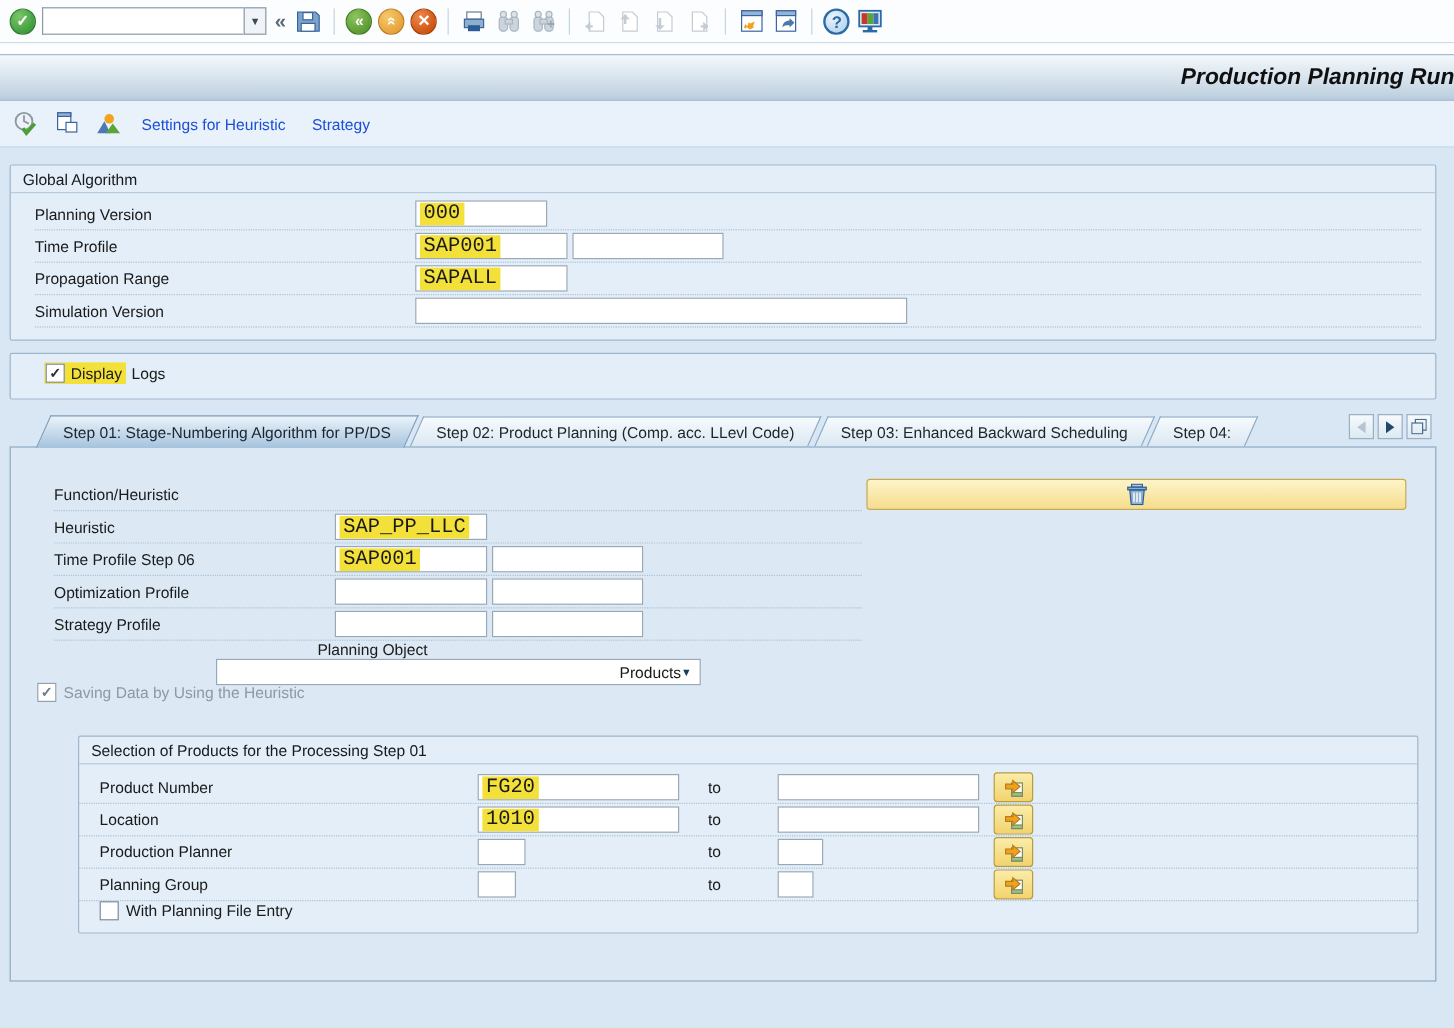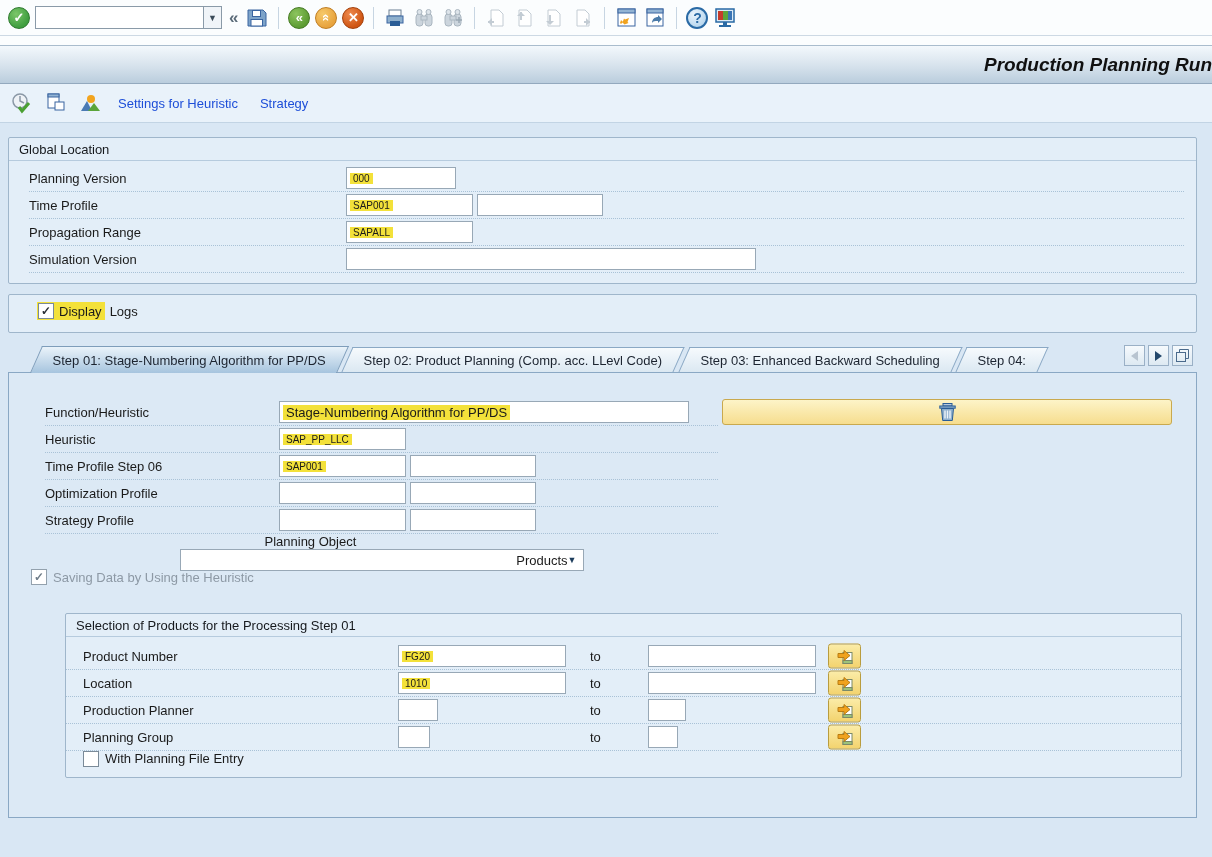--- a/index.html
+++ b/index.html
@@ -2,21 +2,21 @@
 <html><head>
 <meta charset="utf-8">
 <style>
   * { margin:0; padding:0; box-sizing:border-box; }
   html,body { width:1212px; height:857px; }
   body {
     font-family:"Liberation Sans", sans-serif;
     font-size:13px; color:#1a1a1a;
     background:#d9e7f4; overflow:hidden;
   }
-  .mono { font-family:Liberation Sans, sans-serif; font-size:10px; }
+  .mono { font-family:Liberation Mono, monospace; font-size:17px; }
 
   
   .std-toolbar {
     height:36px; background:#fbfdfe; border-bottom:1px solid #cdd9e4;
     display:flex; align-items:center; padding-left:8px; gap:5px;
   }
   .tb-sep { width:1px; height:22px; background:#c7d5e2; margin:0 4px; }
   .circle-btn {
     width:22px; height:22px; border-radius:50%; display:inline-flex;
     align-items:center; justify-content:center; color:#fff; font-weight:bold;
@@ -281,21 +281,21 @@
         <path d="M10 20l6-8 6 8z" fill="#5aa53a"></path>
       </svg>
   </span>
   <span class="app-text-btn">Settings for Heuristic</span>
   <span class="app-text-btn">Strategy</span>
 </div>
 
 <div class="content">
 
   <div class="groupbox" style="margin-bottom:10px;">
-    <div class="group-header">Global Location</div>
+    <div class="group-header">Global Algorithm</div>
     <div class="group-body">
       <div class="frow">
         <span class="flabel">Planning Version</span>
         <div class="field w110">
             <span class="hl mono">000</span>
           </div>
       </div>
       <div class="frow">
         <span class="flabel">Time Profile</span>
         <div class="field w130">
@@ -368,23 +368,20 @@
       <svg width="17" height="18" viewBox="0 0 17 18">
           <rect x="4" y="0.5" width="9" height="2.5" fill="#b7cadd" stroke="#2a5d96"></rect>
           <rect x="0.8" y="3" width="15.4" height="2.2" fill="#8fb0cd" stroke="#2a5d96"></rect>
           <path d="M2.5 5.5h12l-1.2 12h-9.6z" fill="#8fb0cd" stroke="#2a5d96"></path>
           <path d="M6 7.5v8M8.5 7.5v8M11 7.5v8" stroke="#eef4f9" stroke-width="1.4"></path>
         </svg>
     </button>
 
     <div class="prow">
       <span class="plabel">Function/Heuristic</span>
-      <div class="field w410">
-          <span class="hl">Stage-Numbering Algorithm for PP/DS</span>
-        </div>
     </div>
     <div class="prow">
       <span class="plabel">Heuristic</span>
       <div class="field w130">
           <span class="hl mono">SAP_PP_LLC</span>
         </div>
     </div>
     <div class="prow">
       <span class="plabel">Time Profile Step 06</span>
       <div class="field w130">

